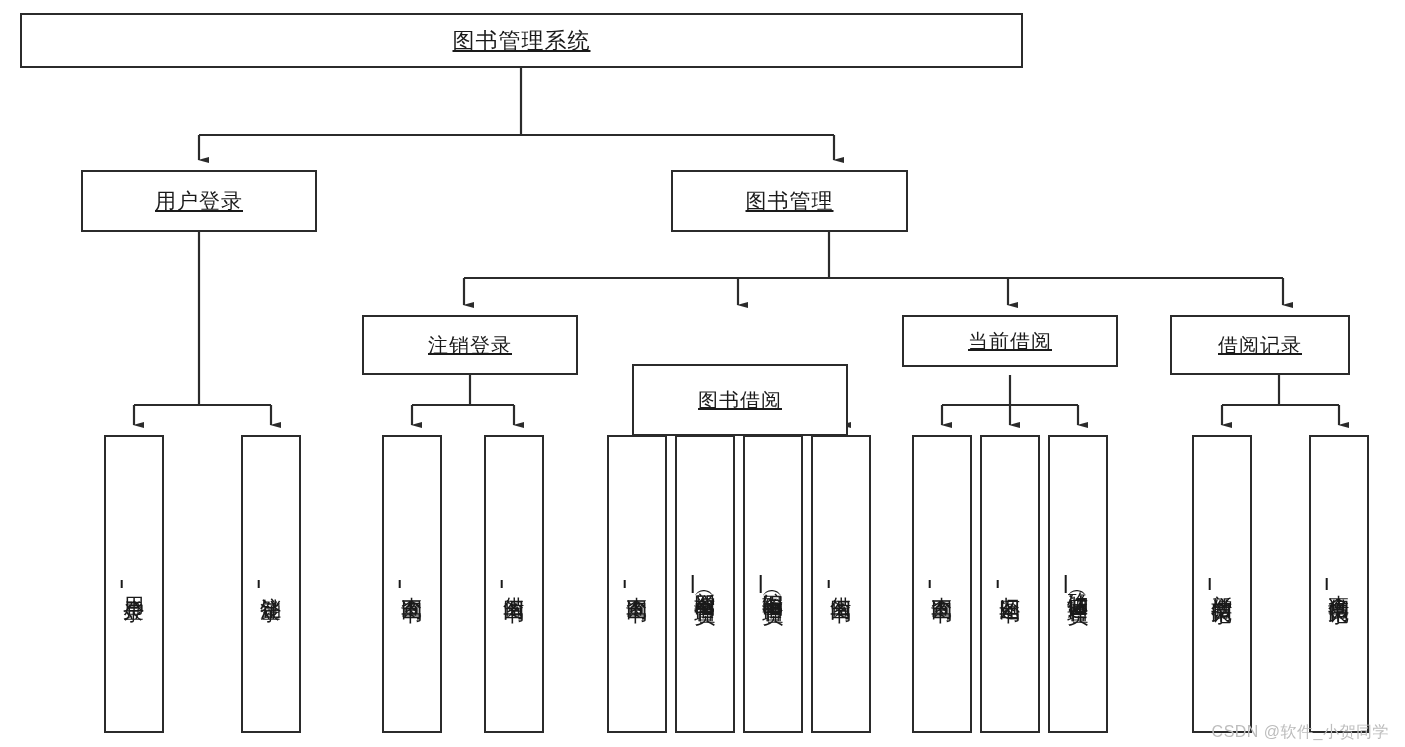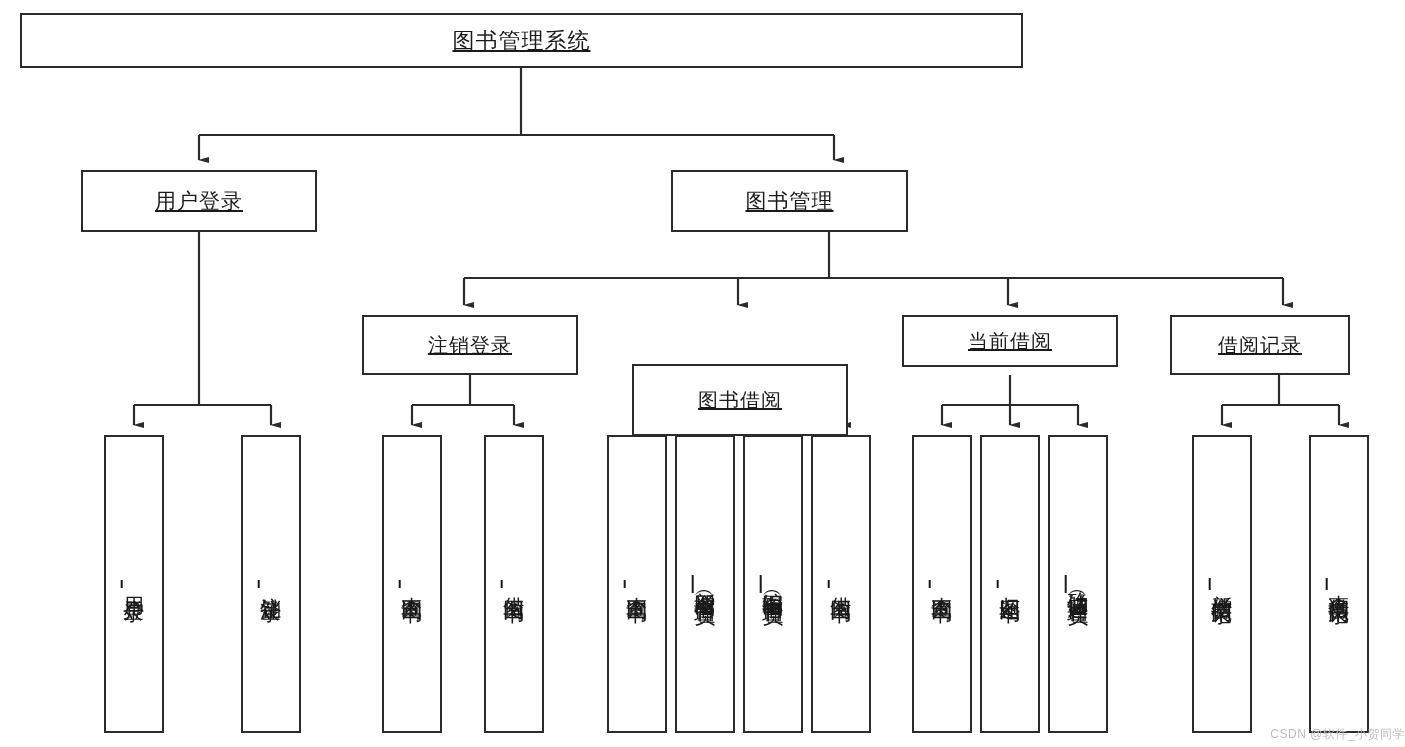--- a/index.html
+++ b/index.html
@@ -47,23 +47,23 @@
     font-size:21px;
     line-height:1.02;
     letter-spacing:2px;
     white-space:normal;
     max-height:290px;
     text-align:center;
   }
 
   #watermark{
     position:absolute;
-    right:0;
+    right:16px;
     bottom:4px;
-    font-size:12px;
+    font-size:16px;
     color:#bdbdbd;
     z-index:20;
     white-space:nowrap;
     letter-spacing:0.5px;
   }
 </style>
 </head>
 <body>
 
 <div id="canvas">

